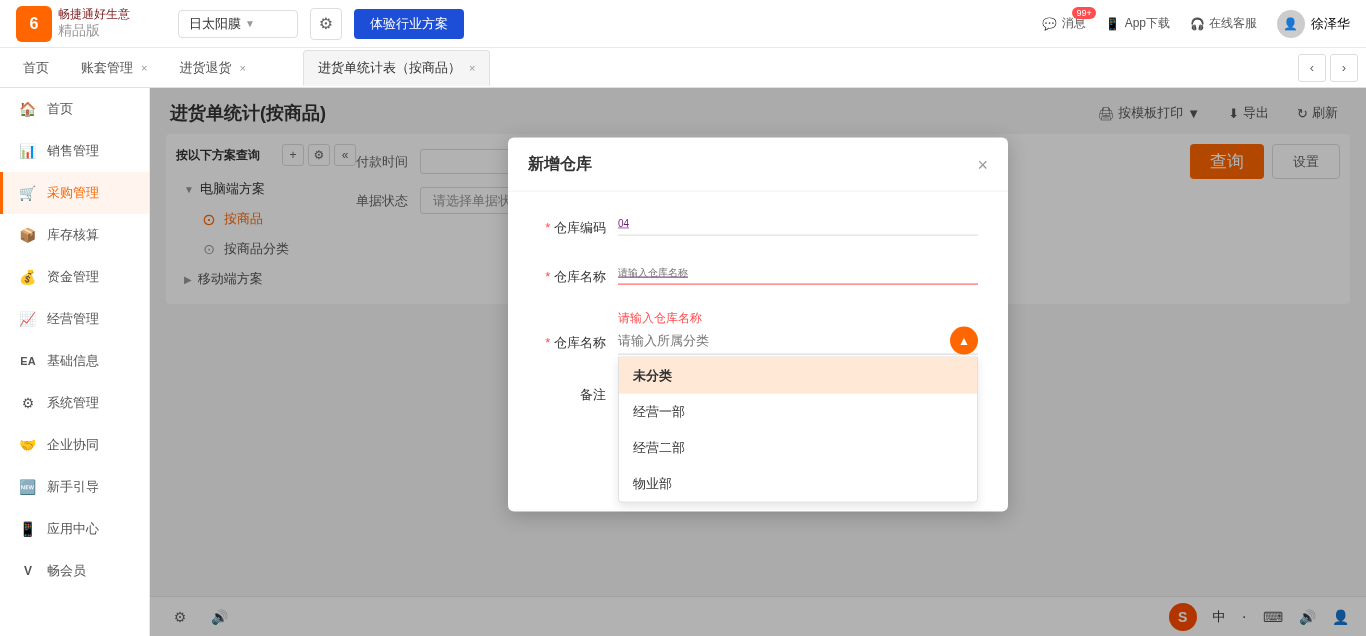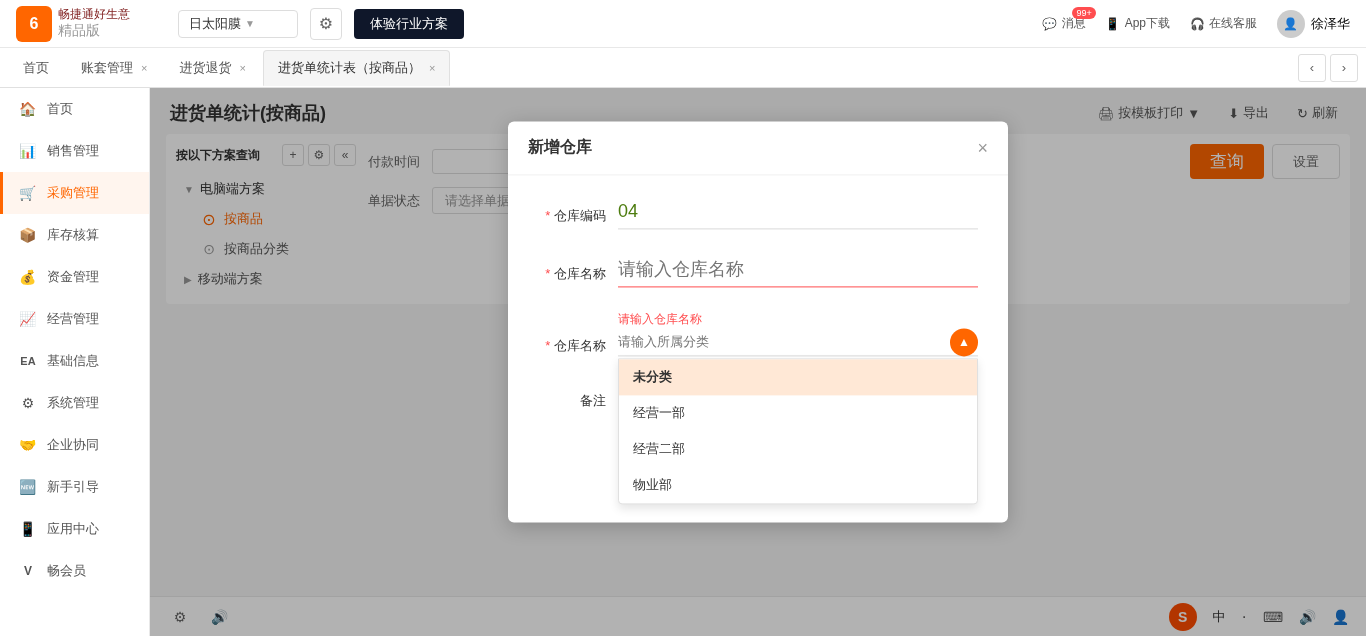--- a/index.html
+++ b/index.html
@@ -50,21 +50,21 @@
     .store-selector .arrow { color: #999; font-size: 10px; }
 
     .gear-btn {
       width: 32px; height: 32px;
       border: 1px solid #ddd;
       border-radius: 4px;
       display: flex; align-items: center; justify-content: center;
       cursor: pointer; color: #666; font-size: 16px;
     }
     .trial-btn {
-      background: #0f172a;
+      background: #1d4ed8;
       color: white;
       border: none;
       border-radius: 4px;
       padding: 6px 16px;
       cursor: pointer;
       font-size: 13px;
     }
 
     .header-right {
       margin-left: auto;
@@ -127,20 +127,21 @@
       border-radius: 4px 4px 0 0;
       color: #555;
       font-size: 13px;
       border: 1px solid transparent;
       position: relative;
     }
     .tab-item.active {
       background: #f5f5f5;
       border-color: #e0e0e0 #e0e0e0 #f5f5f5;
       color: #333;
+      margin-left: 40px;
     }
     .tab-item .close-x {
       font-size: 11px;
       color: #999;
       margin-left: 2px;
     }
     .tab-right-btns {
       margin-left: auto;
       display: flex;
       gap: 4px;
@@ -223,21 +224,21 @@
       padding: 4px 8px;
       border-radius: 3px;
     }
 
     .query-section {
       background: #fff;
       margin: 0 16px;
       border-radius: 4px;
       padding: 10px;
       display: flex;
-      gap: 12px;
+      gap: 0;
     }
 
     .filter-panel {
       width: 180px;
       flex-shrink: 0;
     }
     .filter-panel-header {
       display: flex;
       align-items: center;
       justify-content: space-between;
@@ -369,21 +370,21 @@
       cursor: pointer;
       color: #999;
       font-size: 18px;
       line-height: 1;
     }
     .modal-body {
       padding: 20px 30px;
     }
     .form-row {
       display: flex;
-      align-items: center;
+      align-items: flex-start;
       margin-bottom: 24px;
       position: relative;
     }
     .form-label {
       width: 80px;
       padding-top: 7px;
       font-size: 13px;
       color: #333;
       text-align: right;
       padding-right: 12px;
@@ -391,23 +392,24 @@
     }
     .required::before {
       content: '* ';
       color: #ff4d4f;
     }
     .form-input {
       flex: 1;
       border: none;
       border-bottom: 1px solid #d9d9d9;
       padding: 6px 0;
-      font-size: 18px;
-      color: #4d7c0f;
+      font-size: 10px;
+      color: #701a75;
       outline: none;
+      text-decoration: underline;
     }
     .error-msg {
       color: #ff4d4f;
       font-size: 12px;
       margin-top: 2px;
       padding-left: 80px;
     }
     .form-select-wrapper {
       flex: 1;
       position: relative;

